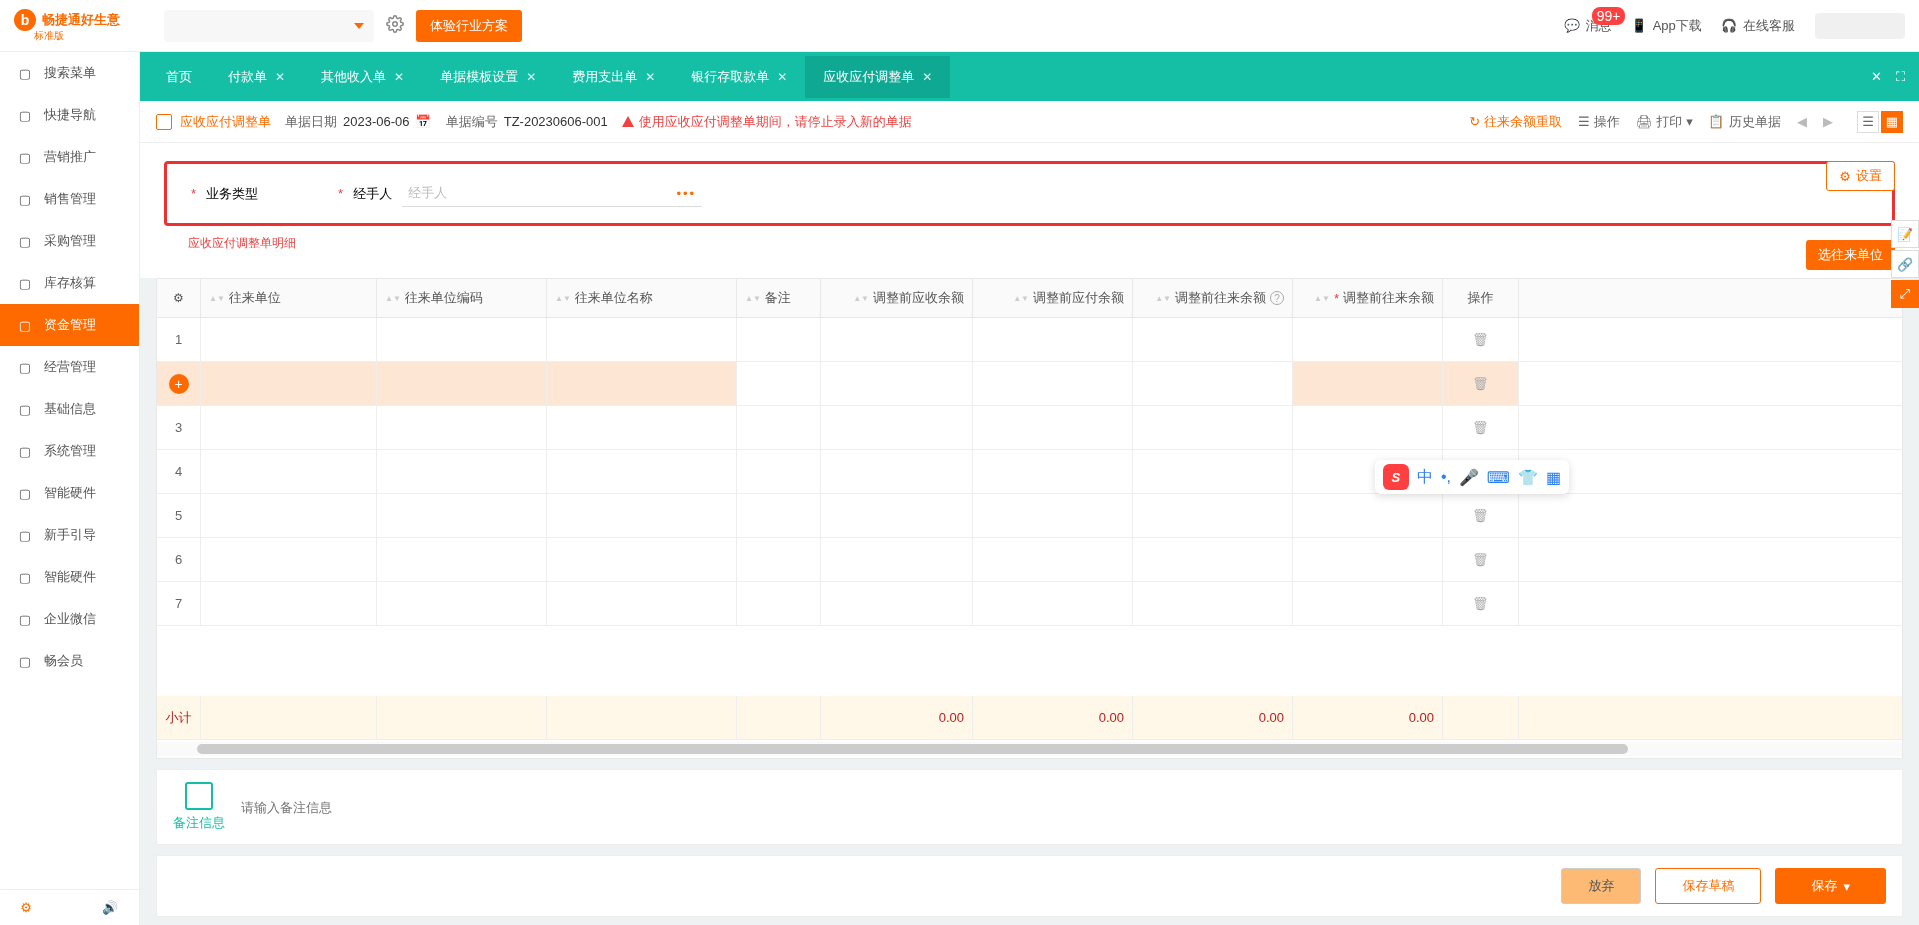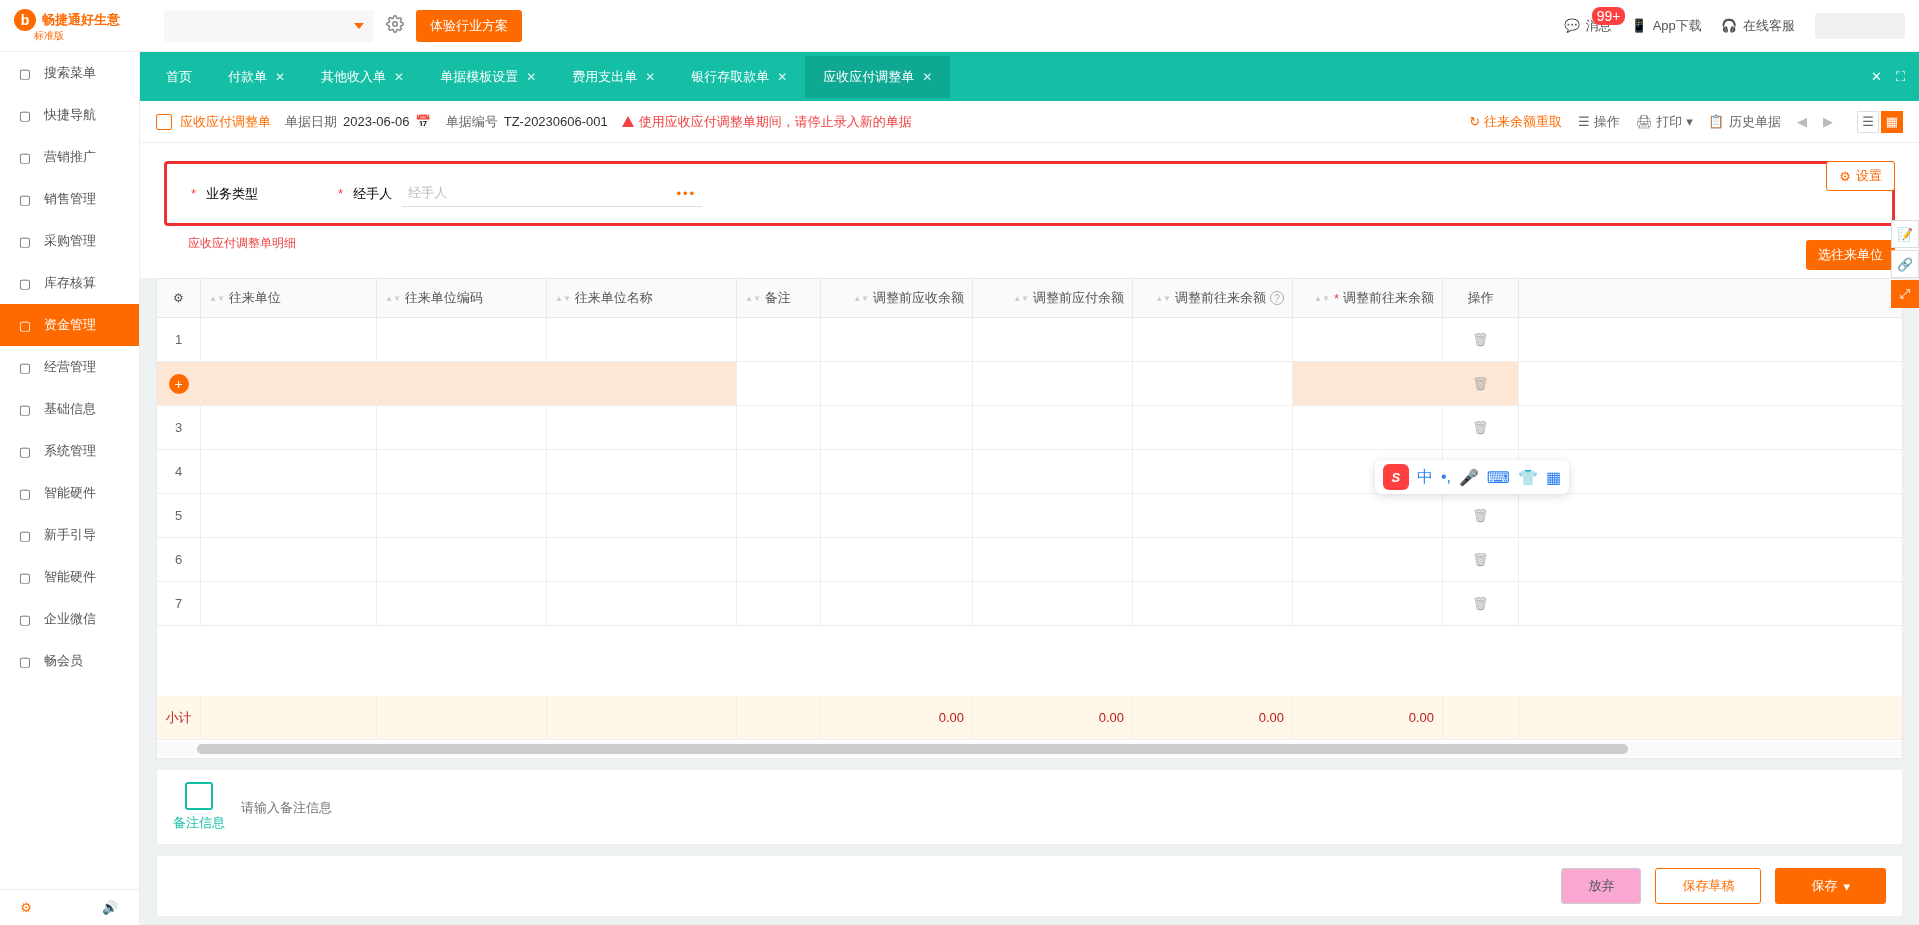--- a/index.html
+++ b/index.html
@@ -80,21 +80,21 @@
 .gr.subtotal{background:#fff8e8}
 .gr.subtotal .gc{justify-content:flex-end;color:#b91c1c}
 .gr.subtotal .c-idx{justify-content:center}
 .scroll-track{height:14px;background:#fafafa;position:relative;margin:2px 0}
 .scroll-thumb{position:absolute;left:40px;width:82%;height:10px;top:2px;background:#ccc;border-radius:5px}
 .remark-zone{background:#fff;margin:10px 16px 0;padding:12px 16px;display:flex;align-items:center;gap:16px;border:1px solid #eee}
 .rm-icon{display:flex;flex-direction:column;align-items:center;color:#14bfa6;gap:4px;font-size:12px}
 .rm-box{width:28px;height:28px;border:2px solid #14bfa6;border-radius:3px;position:relative}
 .rm-input{flex:1;color:#bbb;border:none;outline:none}
 .foot{background:#fff;margin:10px 16px 8px;padding:12px 16px;display:flex;justify-content:flex-end;gap:14px;border:1px solid #eee}
-.btn-plain{background:#f9a8d4;border:1px solid #ccc;padding:2px 26px;border-radius:3px;cursor:pointer;color:#555}
+.btn-plain{background:#fdba74;border:1px solid #ccc;padding:2px 26px;border-radius:3px;cursor:pointer;color:#555}
 .btn-outline-o{background:#fff;border:1px solid #ff6a00;color:#ff6a00;padding:8px 26px;border-radius:3px;cursor:pointer}
 .btn-save{background:#ff6a00;color:#fff;border:none;padding:8px 36px;border-radius:3px;cursor:pointer;display:flex;align-items:center;gap:6px}
 .right-rail{position:fixed;right:0;top:220px;display:flex;flex-direction:column;gap:2px}
 .rr{width:28px;height:28px;background:#fff;border:1px solid #ddd;display:flex;align-items:center;justify-content:center;cursor:pointer;color:#888}
 .rr.orange{background:#ff6a00;color:#fff;border-color:#ff6a00}
 .ime-float{position:fixed;right:350px;top:460px;display:flex;align-items:center;gap:8px;background:#fff;padding:4px 8px;border-radius:6px;box-shadow:0 2px 8px rgba(0,0,0,.15)}
 .ime-logo{width:26px;height:26px;background:#ff4040;border-radius:6px;color:#fff;display:flex;align-items:center;justify-content:center;font-weight:bold;font-style:italic}
 .ime-ic{color:#2d7ff5;font-size:16px}
 .q-icon{width:14px;height:14px;border:1px solid #aaa;border-radius:50%;display:inline-flex;align-items:center;justify-content:center;font-size:10px;color:#aaa}
 </style>

